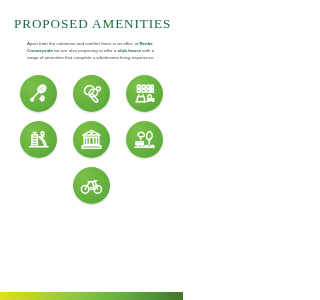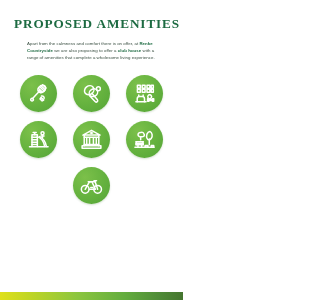--- a/index.html
+++ b/index.html
@@ -19,21 +19,21 @@
     inset: 0;
     background: #ffffff;
     display: flex;
     flex-direction: column;
   }
   .header {
     padding: 16px 14px 0 14px;
   }
   .page-title {
     font-family: "Liberation Serif", serif;
-    font-weight: 700;
+    font-weight: 400;
     font-size: 13.2px;
     letter-spacing: 0.9px;
     color: #1d6b42;
     margin: 0;
     text-align: center;
     white-space: nowrap;
   }
   .intro {
     margin: 8px 0 0 0;
     padding: 0 13px 0 13px;

